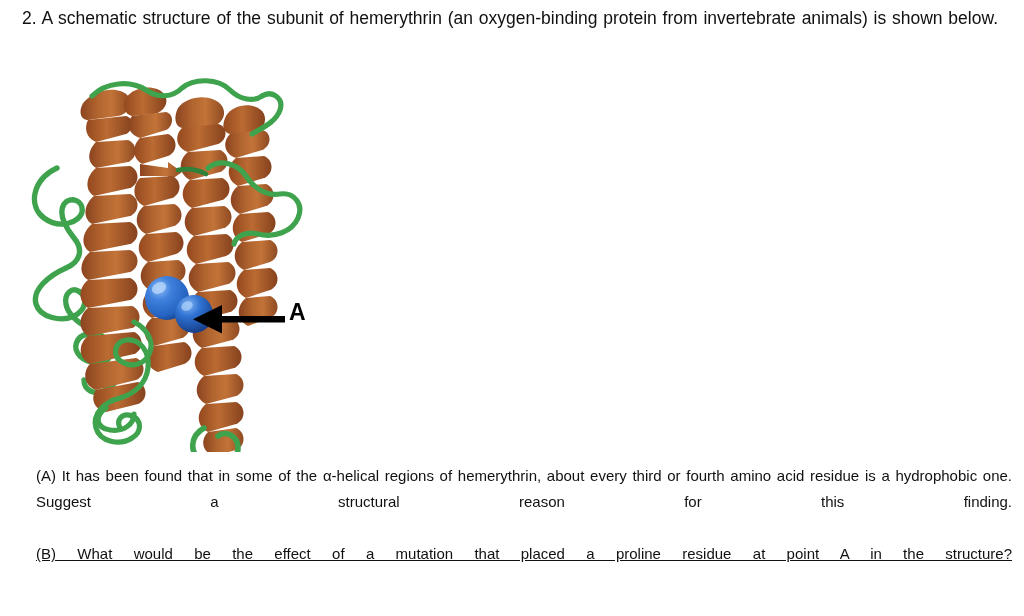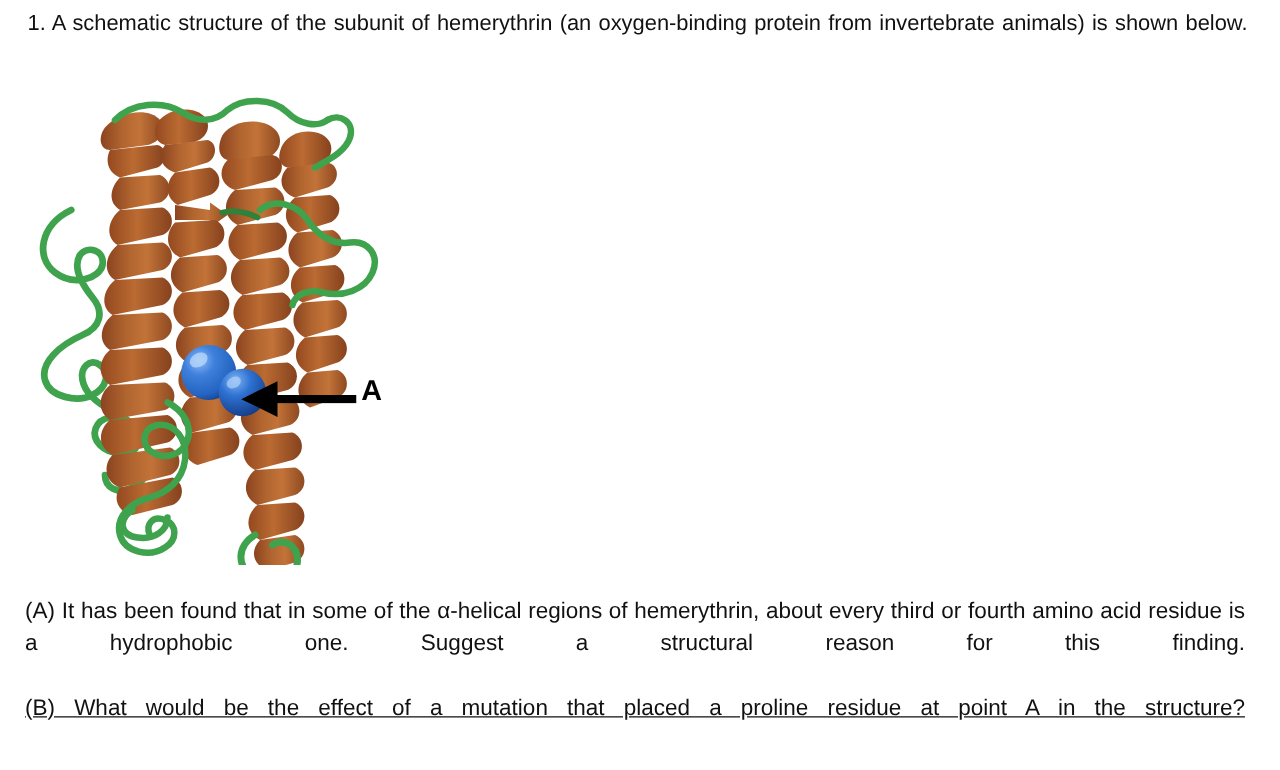--- a/index.html
+++ b/index.html
@@ -39,28 +39,27 @@
     top: 72px;
     width: 330px;
     height: 380px;
   }
   .figure-wrap svg {
     display: block;
   }
 
   .part-block {
     position: absolute;
-    left: 20px;
+    left: 36px;
     width: 976px;
-    font-size: 18px;
+    font-size: 15px;
     line-height: 26px;
     text-align: justify;
     text-justify: inter-word;
     color: #111111;
-    margin-top: 12px;
   }
   .part-block::after {
     content: "";
     display: inline-block;
     width: 100%;
   }
   #part-a { top: 463px; }
   #part-b { top: 541px; text-decoration: underline; }
 
   .arrow-label {
@@ -71,21 +70,21 @@
     font-weight: bold;
     font-family: "Liberation Sans", sans-serif;
     color: #000000;
     letter-spacing: 0px;
     line-height: 23px;
   }
 </style>
 </head>
 <body>
 
-<div class="question-stem">1. A schematic structure of the subunit of hemerythrin (an oxygen-binding protein from invertebrate animals) is shown below.</div>
+<div class="question-stem">2. A schematic structure of the subunit of hemerythrin (an oxygen-binding protein from invertebrate animals) is shown below.</div>
 
 <div class="figure-wrap">
   <svg width="330" height="380" viewBox="0 0 330 380" xmlns="http://www.w3.org/2000/svg">
     <defs>
       <linearGradient id="ribGrad" x1="0" y1="0" x2="1" y2="0">
         <stop offset="0%" stop-color="#8B4420"></stop>
         <stop offset="35%" stop-color="#B1652F"></stop>
         <stop offset="62%" stop-color="#C27338"></stop>
         <stop offset="100%" stop-color="#8F4A22"></stop>
       </linearGradient>

